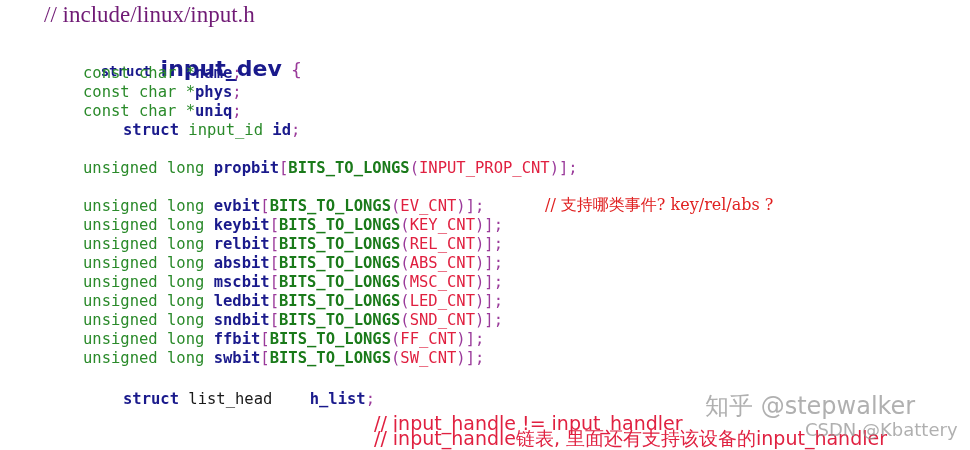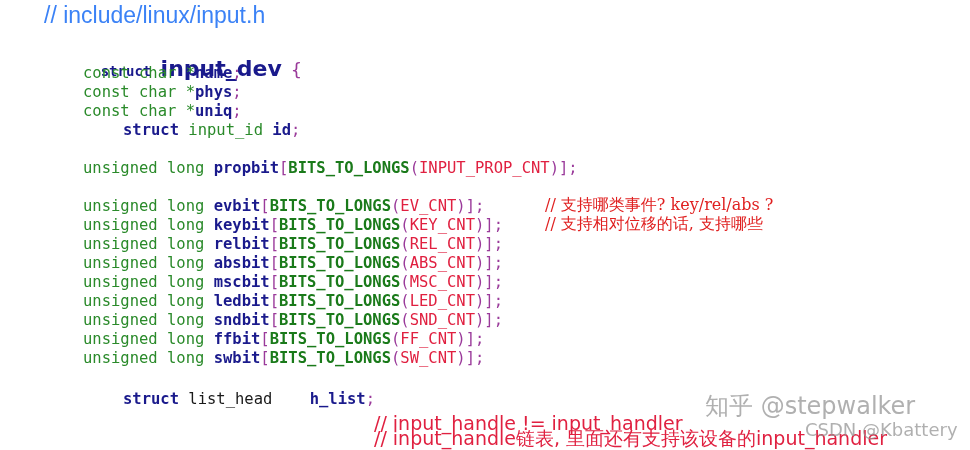--- a/index.html
+++ b/index.html
@@ -1,17 +1,17 @@
 <!DOCTYPE html>
 <html><head>
 <meta charset="utf-8">
 <style>
   html, body { margin:0; padding:0; background:#ffffff; }
   body { width:970px; height:450px; position:relative; overflow:hidden; }
-  .title { position:absolute; left:44px; top:2px; font-family:Liberation Sans, sans-serif; font-size:23px; color:#3b82f6; white-space:pre; }
+  .title { position:absolute; left:44px; top:2px; font-family:Liberation Serif, serif; font-size:23px; color:#701a75; white-space:pre; }
   .code { position:absolute; font-family:"DejaVu Sans Mono","Liberation Mono",monospace; font-size:15.5px; white-space:pre; line-height:19px; }
   .kw { color:#1a1a8c; font-weight:bold;margin-left:40px; }
   .ty { color:#2a8a2a; }
   .id { color:#1a1a8c; font-weight:bold; }
   .br { color:#9a3a9a; }
   .fn { color:#1a7a1a; font-weight:bold; }
   .ct { color:#e02040; }
   .sname { font-family:"DejaVu Sans","Liberation Sans",sans-serif; font-size:22px; font-weight:bold; color:#1a1a8c; }
   .cmt { position:absolute; font-family:"DejaVu Serif","Liberation Serif",serif; font-size:16px; color:#e02020; white-space:pre; line-height:19px; }
   .cmt2 { position:absolute; font-family:"DejaVu Sans","Liberation Sans",sans-serif; font-size:19px; color:#e02040; white-space:pre; }
@@ -25,21 +25,21 @@
 <div class="code" style="left:42px; top:40px;">
   <span class="kw" style="font-size:14px">struct</span> <span class="sname">input_dev</span> <span class="br" style="font-size:18px">{</span>
 </div>
 
 <div class="code" style="left:83px; top:64px;"><div><span class="ty">const char </span><span class="ty">*</span><span class="id">name</span><span class="br">;</span></div><div><span class="ty">const char </span><span class="ty">*</span><span class="id">phys</span><span class="br">;</span></div><div><span class="ty">const char </span><span class="ty">*</span><span class="id">uniq</span><span class="br">;</span></div><div><span class="kw">struct</span><span class="ty"> input_id </span><span class="id">id</span><span class="br">;</span></div></div>
 
 <div class="code" style="left:83px; top:159px;"><span class="ty">unsigned long </span><span class="id">propbit</span><span class="br">[</span><span class="fn">BITS_TO_LONGS</span><span class="br">(</span><span class="ct">INPUT_PROP_CNT</span><span class="br">)];</span></div>
 
 <div class="code" style="left:83px; top:197px;"><div><span class="ty">unsigned long </span><span class="id">evbit</span><span class="br">[</span><span class="fn">BITS_TO_LONGS</span><span class="br">(</span><span class="ct">EV_CNT</span><span class="br">)];</span></div><div><span class="ty">unsigned long </span><span class="id">keybit</span><span class="br">[</span><span class="fn">BITS_TO_LONGS</span><span class="br">(</span><span class="ct">KEY_CNT</span><span class="br">)];</span></div><div><span class="ty">unsigned long </span><span class="id">relbit</span><span class="br">[</span><span class="fn">BITS_TO_LONGS</span><span class="br">(</span><span class="ct">REL_CNT</span><span class="br">)];</span></div><div><span class="ty">unsigned long </span><span class="id">absbit</span><span class="br">[</span><span class="fn">BITS_TO_LONGS</span><span class="br">(</span><span class="ct">ABS_CNT</span><span class="br">)];</span></div><div><span class="ty">unsigned long </span><span class="id">mscbit</span><span class="br">[</span><span class="fn">BITS_TO_LONGS</span><span class="br">(</span><span class="ct">MSC_CNT</span><span class="br">)];</span></div><div><span class="ty">unsigned long </span><span class="id">ledbit</span><span class="br">[</span><span class="fn">BITS_TO_LONGS</span><span class="br">(</span><span class="ct">LED_CNT</span><span class="br">)];</span></div><div><span class="ty">unsigned long </span><span class="id">sndbit</span><span class="br">[</span><span class="fn">BITS_TO_LONGS</span><span class="br">(</span><span class="ct">SND_CNT</span><span class="br">)];</span></div><div><span class="ty">unsigned long </span><span class="id">ffbit</span><span class="br">[</span><span class="fn">BITS_TO_LONGS</span><span class="br">(</span><span class="ct">FF_CNT</span><span class="br">)];</span></div><div><span class="ty">unsigned long </span><span class="id">swbit</span><span class="br">[</span><span class="fn">BITS_TO_LONGS</span><span class="br">(</span><span class="ct">SW_CNT</span><span class="br">)];</span></div></div>
 
-<div class="cmt" style="left:545px; top:195px;"><div>// 支持哪类事件? key/rel/abs ?</div><div>// 支持相对位移的话, 支持哪些</div></div>
+<div class="cmt" style="left:545px; top:195px;"><div>// 支持哪类事件? key/rel/abs ?</div></div>
 
 <div class="code" style="left:83px; top:390px;"><div><span class="kw">struct</span><span style="color:#1a1a1a"> list_head    </span><span class="id">h_list</span><span class="br">;</span></div></div>
 
 <div class="cmt2" style="left:374px; top:386px;margin-top:40px;">// input_handle链表, 里面还有支持该设备的input_handler</div>
 <div class="cmt2" style="left:374px; top:412px;">// input_handle != input_handler</div>
 
 <div class="wm" style="left:705px; top:390px; font-size:24px;">知乎 @stepwalker</div>
 <div class="wm" style="left:805px; top:419px; font-size:18px;">CSDN @Kbattery</div>
 
 </body></html>

